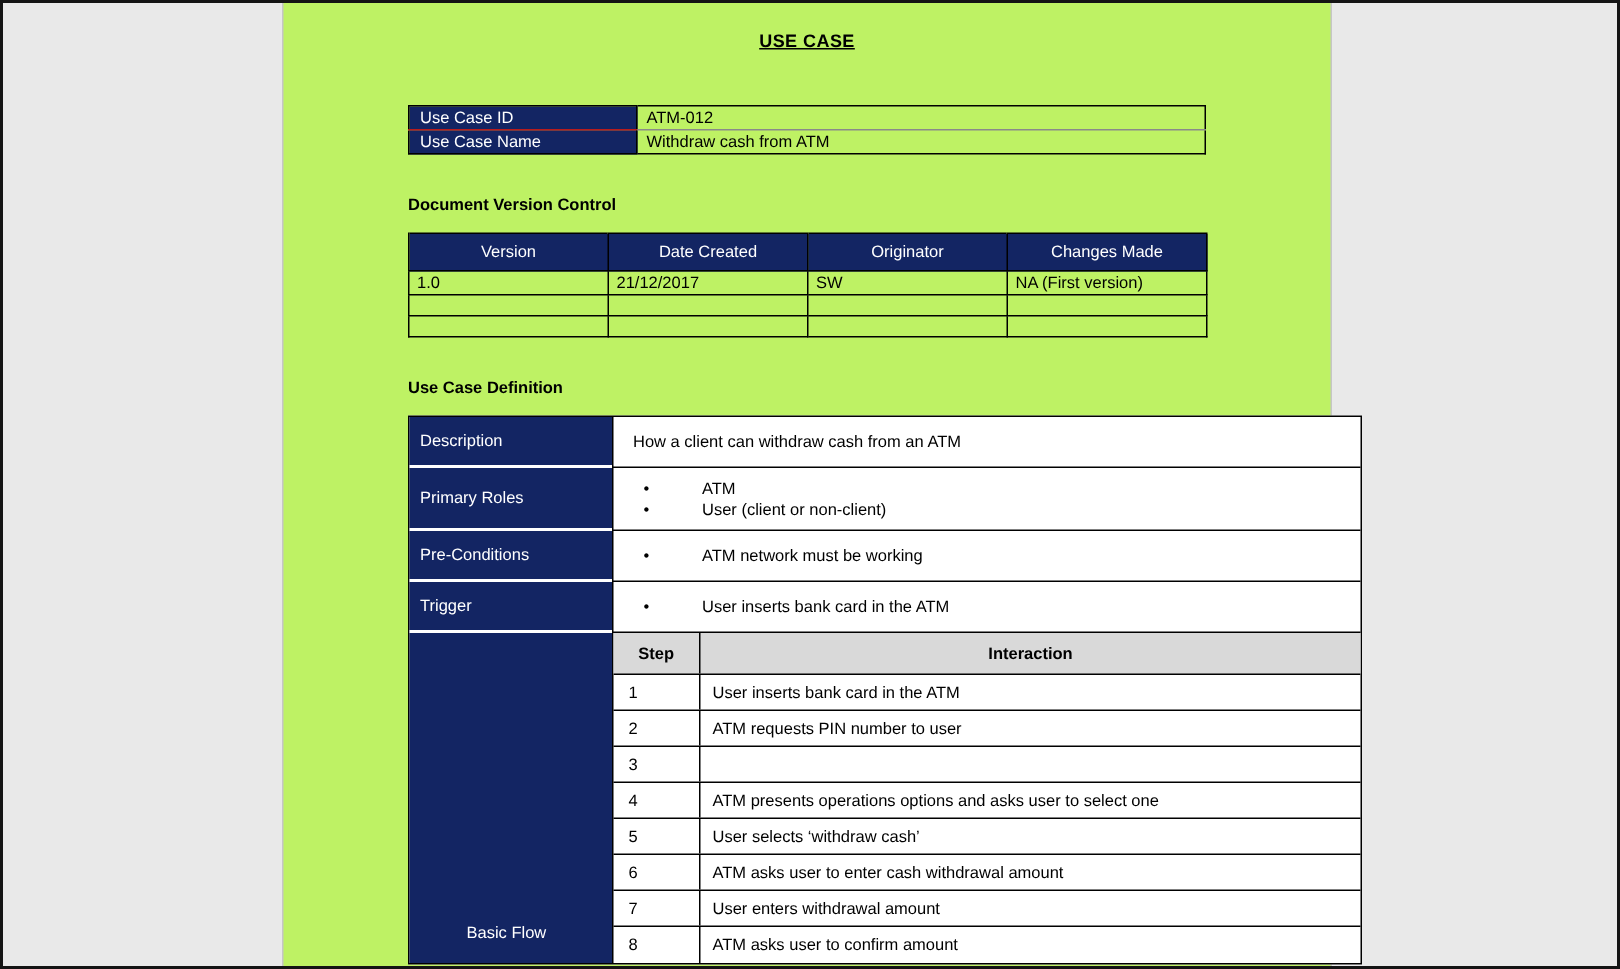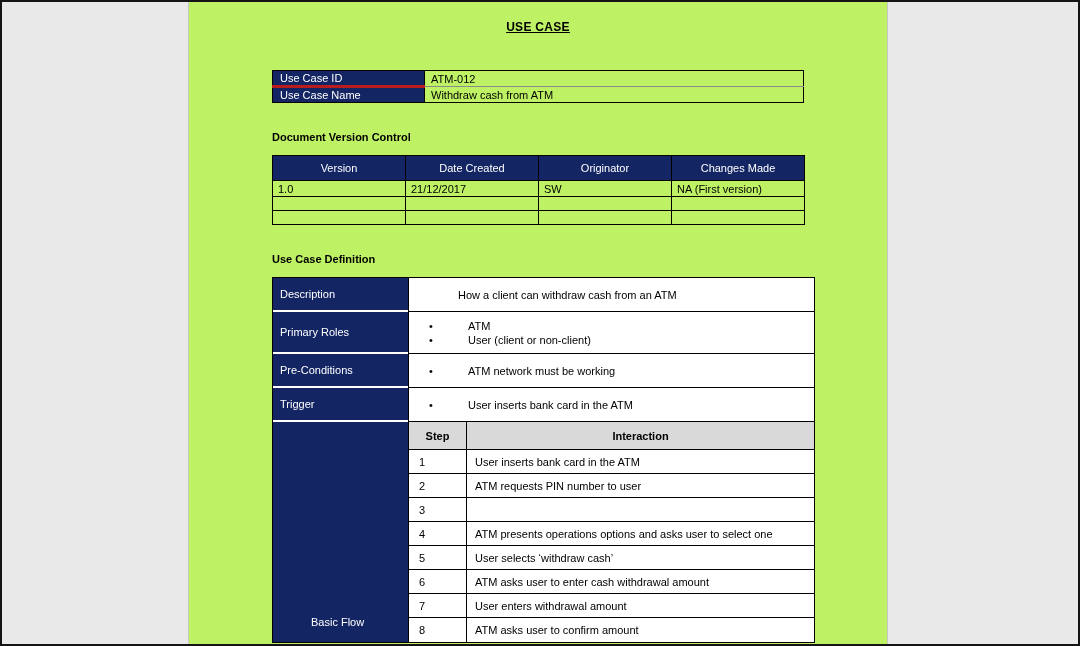--- a/index.html
+++ b/index.html
@@ -24,56 +24,56 @@
   .h-version { top:129px; }
   .h-definition { top:251px; }
 
   
   table.tbl { border-collapse:collapse; table-layout:fixed; font-size:11px; }
   .t1 { position:absolute; left:83px; top:68px; width:532px; border:1.5px solid #000; }
   .t1 td { height:16px; padding:0 6px; vertical-align:middle; }
   .t1 td.lbl {
     width:152px; background:var(--navy,#132563); color:#fff; padding-left:7px;
   }
-  .t1 tr:first-child td.lbl { border-bottom:3px solid #b91c1c; }
+  .t1 tr:first-child td.lbl { border-bottom:1px solid #b91c1c; }
   .t1 tr:first-child td.val { border-bottom:1px solid #8a8a8a; }
   .t1 td.val { border-left:1px solid #000; }
 
   
   .t2 { position:absolute; left:83px; top:153px; width:532px; border:1.5px solid #000; }
   .t2 th {
     background:var(--navy,#132563); color:#fff; font-weight:normal;
     height:25px; text-align:center; border:1px solid #000; border-top:none;
   }
   .t2 td { border:1px solid #000; padding:0 5px; vertical-align:middle; }
   .t2 tr.r-data td { height:16px; }
   .t2 tr.r-empty td { height:14px; }
 
   
   .def {
-    position:absolute; left:83px; top:275px; width:543px;
+    position:absolute; left:83px; top:275px; width:636px;
     border:1.5px solid #000; font-size:11px; background:#fff;
   }
   .def-row { display:flex; width:100%; }
   .def-label {
     width:135px; flex:0 0 135px; background:var(--navy,#132563); color:#fff;
     display:flex; align-items:center; padding-left:7px;
   }
   .def-row:not(:last-child) .def-label { border-bottom:2px solid #fff; }
   .def-content {
     flex:1; border-left:1px solid #000; display:flex; flex-direction:column;
     justify-content:center; padding:2px 0;
   }
   .def-row:not(:last-child) .def-content { border-bottom:1px solid #000; }
   .r-description { height:34px; }
   .r-roles { height:42px; }
   .r-precond { height:34px; }
   .r-trigger { height:34px; }
   .r-flow { height:220px; }
-  .plain-text { padding-left:13px;margin-left:36px; }
+  .plain-text { padding-left:13px; }
   .bullet-line { display:flex; line-height:14px; }
   .bullet-line::before { content:"\2022"; width:20px; padding-left:20px; flex:0 0 39px; }
 
   .def-label.flow-label { align-items:flex-end; padding-bottom:14px;padding-left:38px; }
 
   
   .flow { flex:1; display:flex; flex-direction:column; border-left:1px solid #000; }
   .flow-hdr {
     display:flex; height:28px; background:var(--header_gray,#d9d9d9);
     font-weight:bold; border-bottom:1px solid #000;

